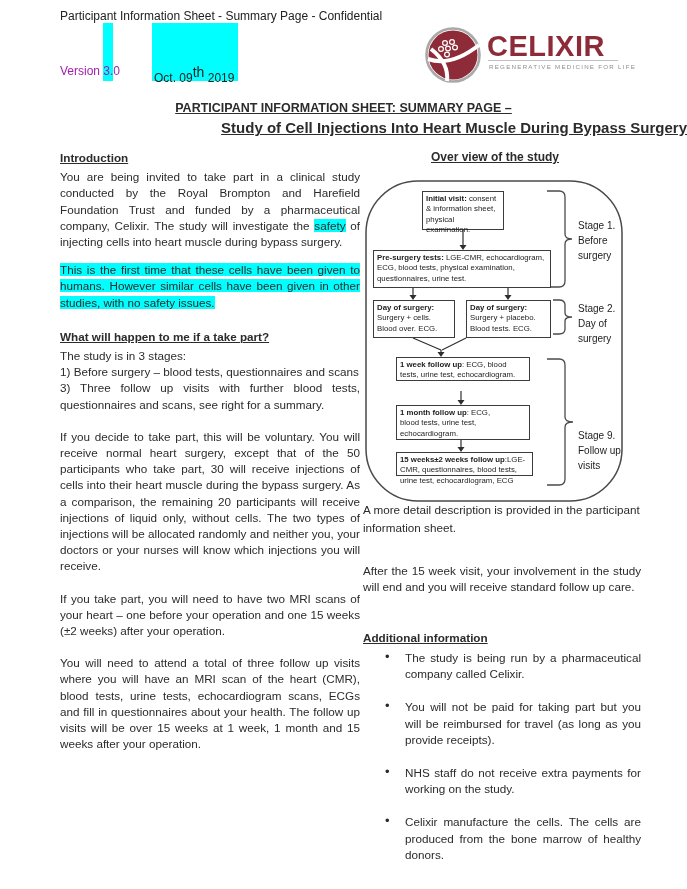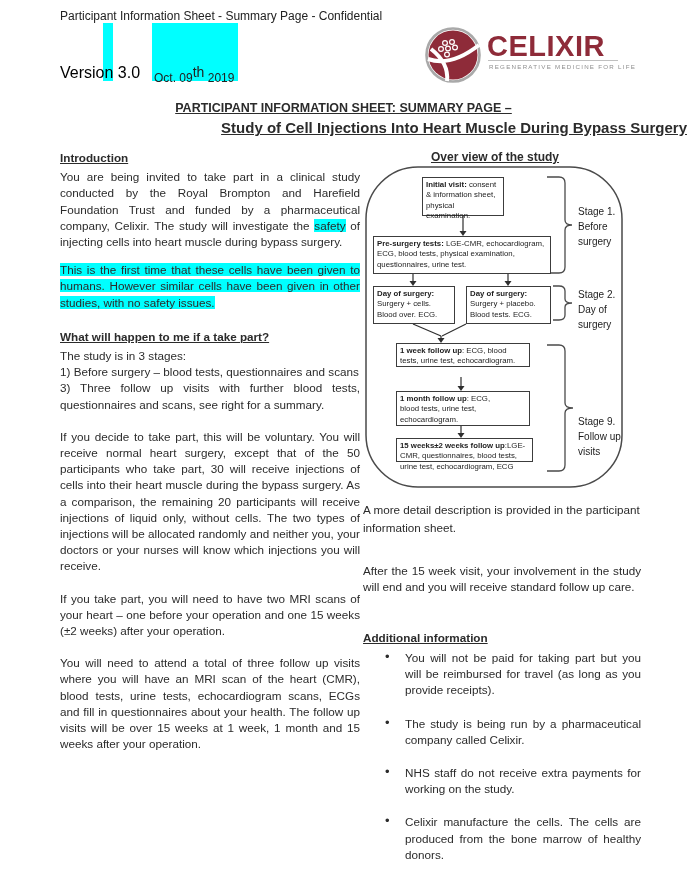--- a/index.html
+++ b/index.html
@@ -4,41 +4,41 @@
 <style>
   html,body{margin:0;padding:0;background:#ffffff;}
   .page{
     position:relative;width:687px;height:889px;background:#ffffff;overflow:hidden;
     font-family:"Liberation Sans",sans-serif;color:#2b2b2b;
   }
   .abs{position:absolute;}
   
   .hdr-line{left:60px;top:9px;font-size:12px;color:#222;}
   .cyan-rect{background:#00ffff;}
-  .ver-line{left:60px;top:64px;font-size:16px;color:#000000;white-space:nowrap;}
+  .ver-line{left:60px;top:64px;font-size:12px;color:#a21caf;white-space:nowrap;}
   .date-line{left:154px;top:64px;font-size:12px;color:#222;white-space:nowrap;}
   .sup{font-size:14px;vertical-align:super;}
   
   .brand-name{left:487px;top:30px;font-size:29px;font-weight:bold;letter-spacing:0.5px;}
   .brand-rule{left:488px;top:60px;width:130px;height:1px;background:#c0c0c0;}
   .brand-tag{left:489px;top:63px;font-size:6.2px;letter-spacing:1.25px;color:#8f8f8f;}
   
   .title1{left:0;top:101px;width:687px;text-align:center;font-size:12.5px;font-weight:bold;text-decoration:underline;}
   .title2{left:0;top:119px;width:687px;text-align:right;font-size:15px;font-weight:bold;text-decoration:underline;}
   
   .leftcol{left:60px;top:150px;width:300px;font-size:11.7px;line-height:16.2px;}
   .leftcol p{margin:0;text-align:justify;}
   .sect-h{font-weight:bold;text-decoration:underline;margin:0 0 3px 0;}
   .hl{background:#00ffff;}
   .mt12{margin-top:12px !important;}
   .mt16{margin-top:16px !important;}
   .mt18{margin-top:18px !important;}
   
   .overview-h{left:370px;top:150px;width:250px;text-align:center;font-size:12px;font-weight:bold;text-decoration:underline;}
-  .diagram{left:360px;top:164px;width:300px;height:330px;}
+  .diagram{left:360px;top:178px;width:300px;height:330px;}
   .dbox{position:absolute;background:#fff;border:1px solid #3c3c3c;font-size:7.8px;line-height:10.4px;color:#1c1c1c;padding:2px 3px;box-sizing:border-box;}
   .dbox .b{font-weight:bold;}
   .dbox .blk{display:block;font-weight:bold;}
   .stage-lbl{position:absolute;font-size:10px;line-height:15px;color:#1c1c1c;}
   .more-detail{left:363px;top:501px;width:280px;font-size:11.7px;line-height:18px;}
   .after-p{left:363px;top:563px;width:278px;font-size:11.7px;line-height:16.2px;text-align:justify;}
   .addl-h{left:363px;top:631px;font-size:11.7px;font-weight:bold;text-decoration:underline;}
   .bullets{left:363px;top:650px;width:278px;margin:0;padding:0;list-style:none;font-size:11.7px;line-height:16.2px;}
   .bullets li{position:relative;margin:0 0 17px 0;padding-left:42px;text-align:justify;}
   .bullets li::before{content:"\2022";position:absolute;left:22px;top:-1px;font-size:13px;}
@@ -139,19 +139,19 @@
 
     <div class="stage-lbl" style="left:218px;top:40px;width:56px;">Stage 1. Before surgery</div>
     <div class="stage-lbl" style="left:218px;top:123px;width:56px;">Stage 2. Day of surgery</div>
     <div class="stage-lbl" style="left:218px;top:250px;width:60px;">Stage 9. Follow up visits</div>
   </div>
 
   <div class="abs more-detail">A more detail description is provided in the participant information sheet.</div>
   <div class="abs after-p">After the 15 week visit, your involvement in the study will end and you will receive standard follow up care.</div>
   <div class="abs addl-h">Additional information</div>
   <ul class="abs bullets">
+    <li>The study is being run by a pharmaceutical company called Celixir.</li>
     <li>You will not be paid for taking part but you will be reimbursed for travel (as long as you provide receipts).</li>
-    <li>The study is being run by a pharmaceutical company called Celixir.</li>
     <li>NHS staff do not receive extra payments for working on the study.</li>
     <li>Celixir manufacture the cells. The cells are produced from the bone marrow of healthy donors.</li>
   </ul>
 
 </div>
 
 </body></html>

